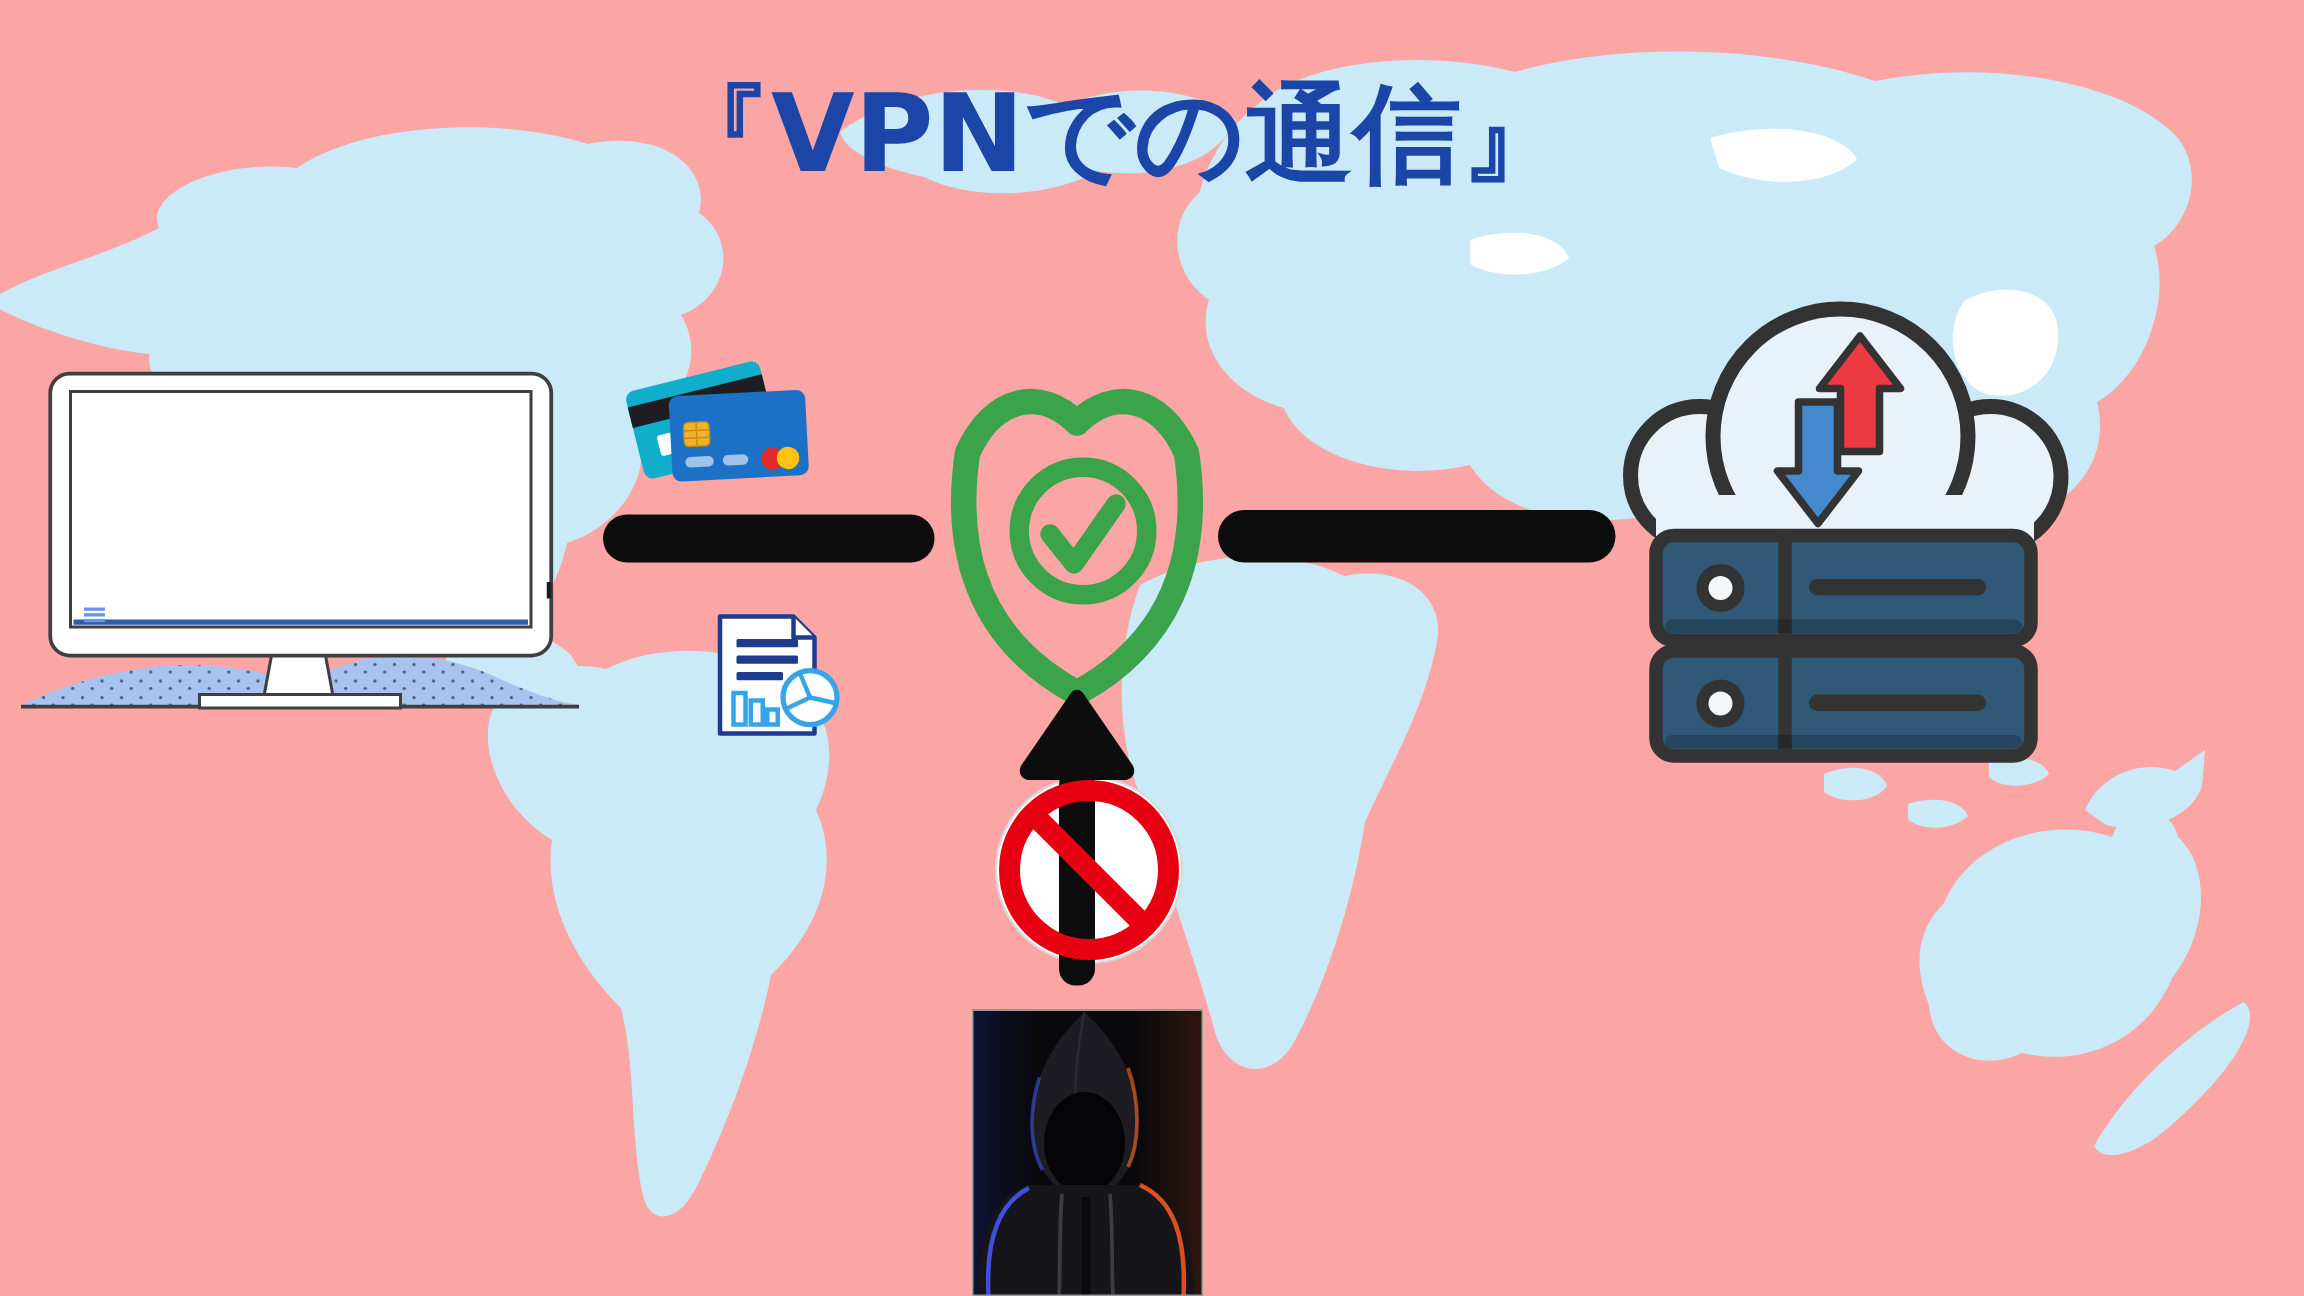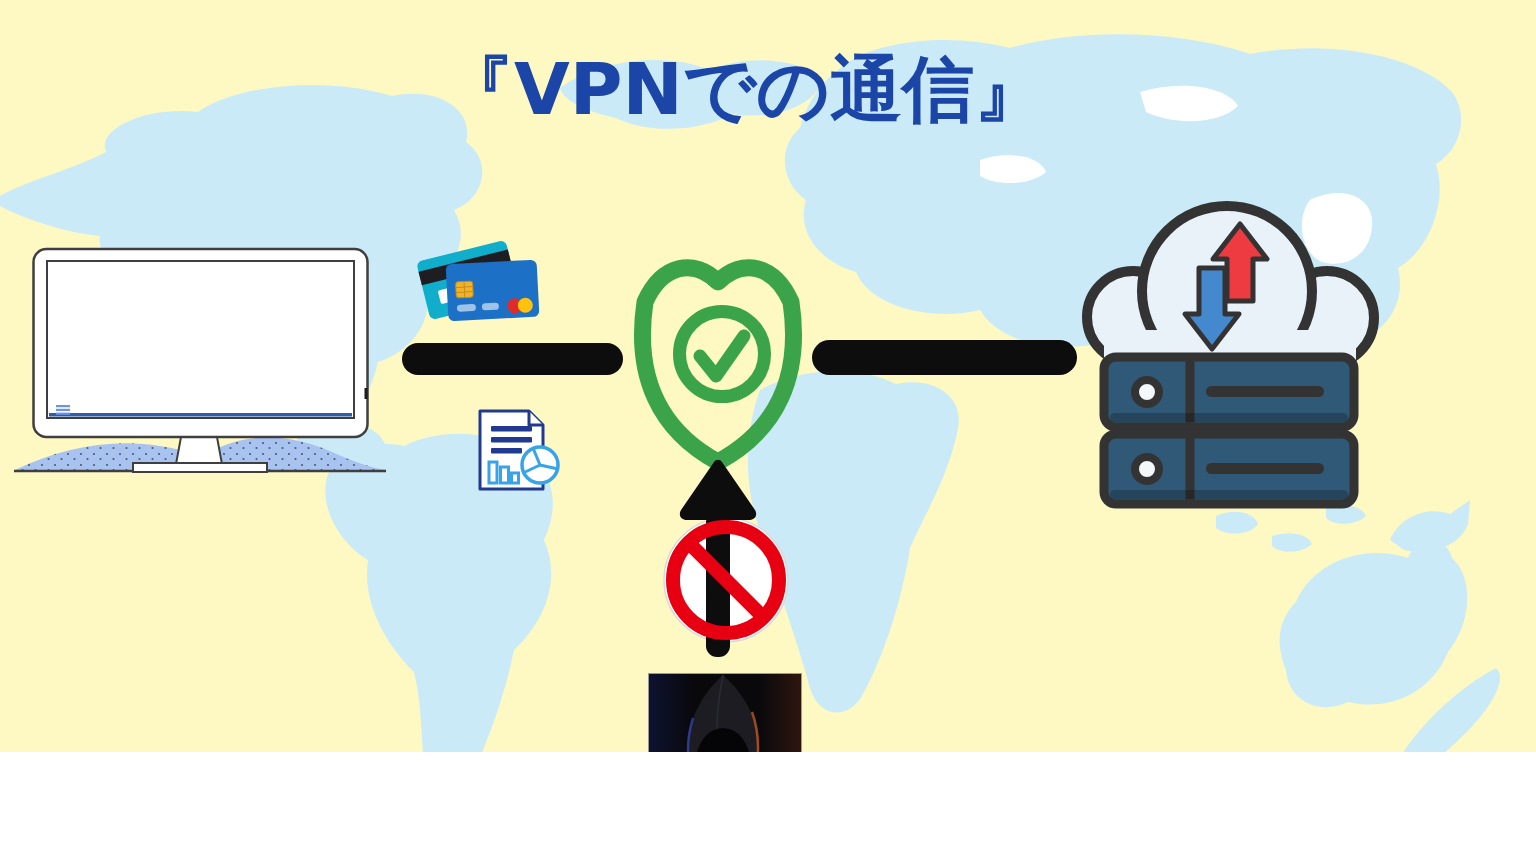--- a/index.html
+++ b/index.html
@@ -1,17 +1,17 @@
 <!DOCTYPE html>
 <html style="--title_blue: #1b46a8; --map_blue: #cbeaf8; --hill_blue: #a9c3f0; --shield_green: #3ba44a; --prohibition_red: #e60012; --connector_black: #0d0d0d; --server_navy: #2f5977; --cloud_fill: #e9f1f9; --upload_red: #ee3a41; --download_blue: #4489ce; --card_teal: #10aecb; --card_blue: #1c70c6; --doc_navy: #203a8f; --doc_lightblue: #37a3e8;"><head>
 <meta charset="utf-8">
 <style>
   html,body{margin:0;padding:0;background:#ffffff;}
   .canvas{
-    position:relative;width:1536px;height:752px;overflow:hidden;background:#fef9c3;
+    position:relative;width:1536px;height:864px;overflow:hidden;background:#fca5a5;
     font-family:"DejaVu Sans","Liberation Sans",sans-serif;
   }
   .art{position:absolute;left:0;top:0;width:1536px;height:864px;}
   .title{
     position:absolute;top:50px;left:744px;transform:translateX(-50%);
     margin:0;font-size:72px;font-weight:800;line-height:1.1;white-space:nowrap;
     color:var(--title_blue,#1b46a8);letter-spacing:0px;
   }
   
   .map{fill:var(--map_blue,#cbeaf8);}

